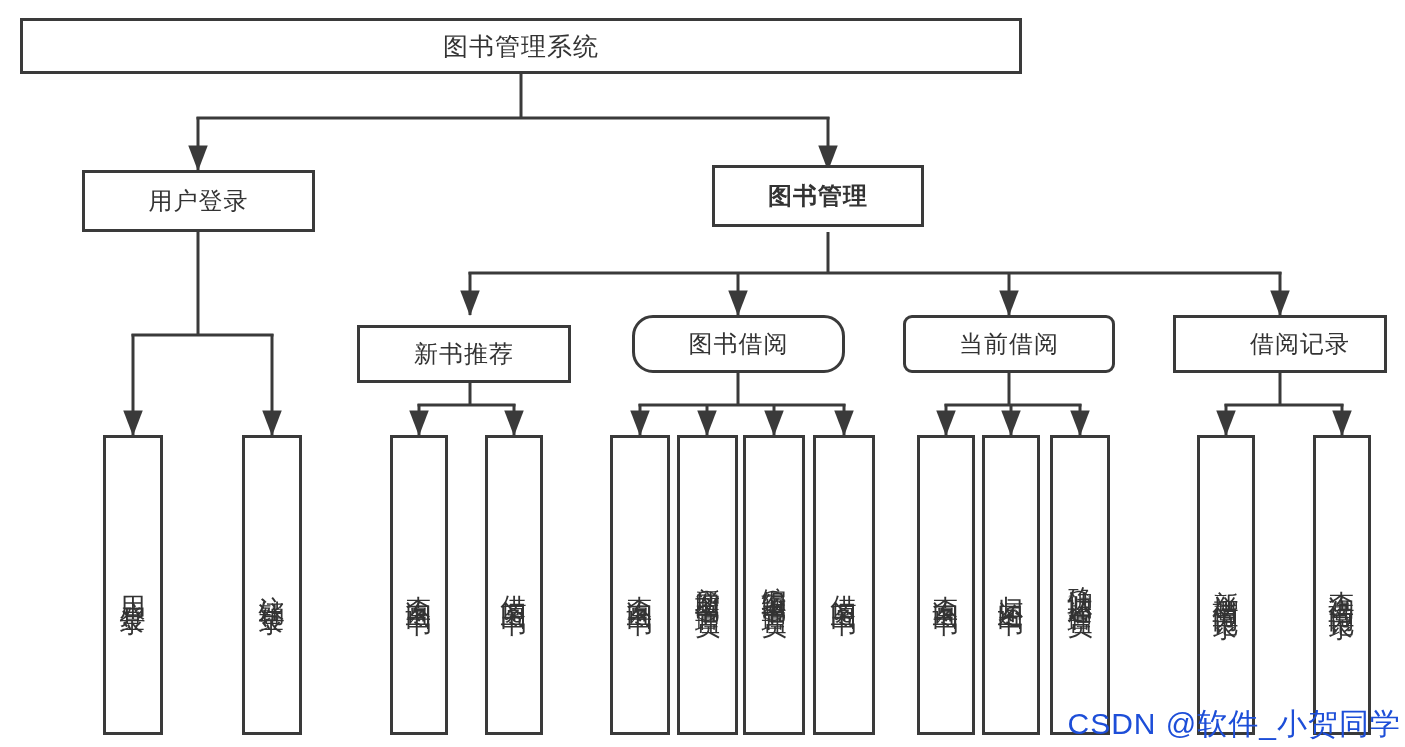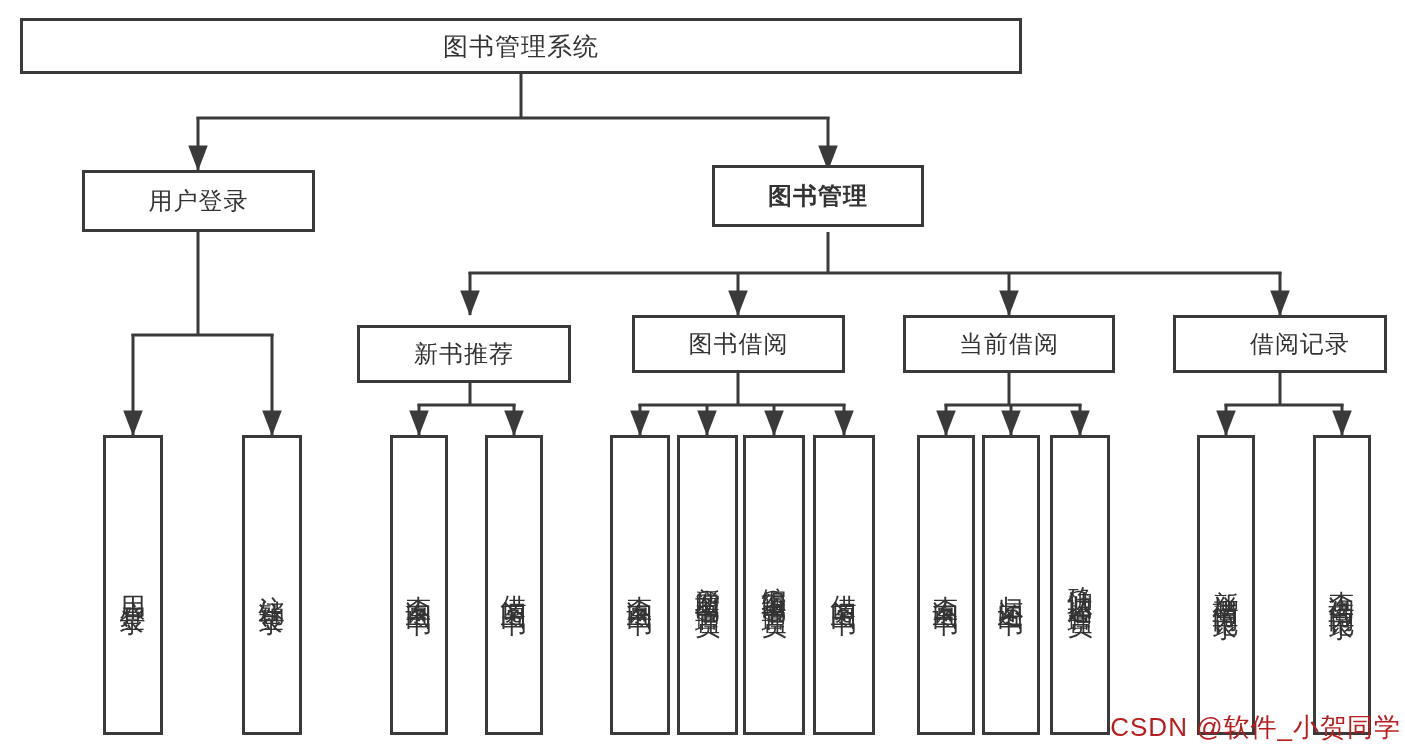--- a/index.html
+++ b/index.html
@@ -38,22 +38,22 @@
     text-orientation: mixed;
     font-size: 26px;
     letter-spacing: 5px;
     line-height: 1;
   }
   .node.v.long { letter-spacing: 4px; font-size: 25px; }
   .watermark {
     position: absolute;
     right: 4px;
     bottom: 2px;
-    font-size: 26px;
-    color: #b91c1c;
+    font-size: 30px;
+    color: #1d4ed8;
     letter-spacing: 1px;
     z-index: 5;
     white-space: nowrap;
   }
 </style>
 </head>
 <body>
 
 <div class="canvas">
 
@@ -114,24 +114,24 @@
   <div class="node h" style="left:82px; top:170px; width:233px; height:62px;">
     <span>用户登录</span>
   </div>
   <div class="node h" style="left:712px; top:165px; width:212px; height:62px;font-weight:bold;">
     <span>图书管理</span>
   </div>
 
   <div class="node h" style="left:357px; top:315px; width:214px; height:58px;margin-top:10px;">
     <span>新书推荐</span>
   </div>
-  <div class="node h" style="left:632px; top:315px; width:213px; height:58px;">
+  <div class="node h" style="left:632px; top:315px; width:213px; height:58px;border-radius:21px;">
     <span>图书借阅</span>
   </div>
-  <div class="node h" style="left:903px; top:315px; width:212px; height:58px;">
+  <div class="node h" style="left:903px; top:315px; width:212px; height:58px;border-radius:9px;">
     <span>当前借阅</span>
   </div>
   <div class="node h" style="left:1173px; top:315px; width:214px; height:58px;padding-left:40px;">
     <span>借阅记录</span>
   </div>
 
   <div class="node v" style="left:103px; top:435px; width:60px; height:300px;">
     <span>用户登录</span>
   </div>
   <div class="node v" style="left:242px; top:435px; width:60px; height:300px;">

